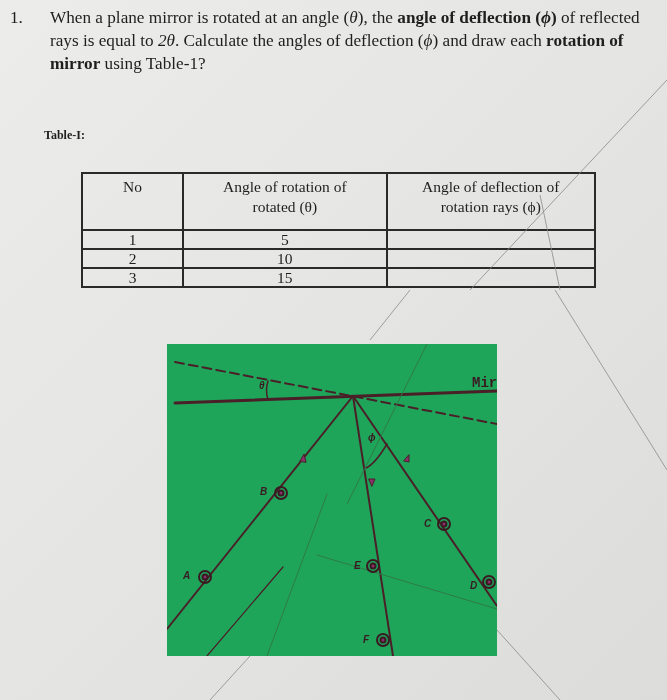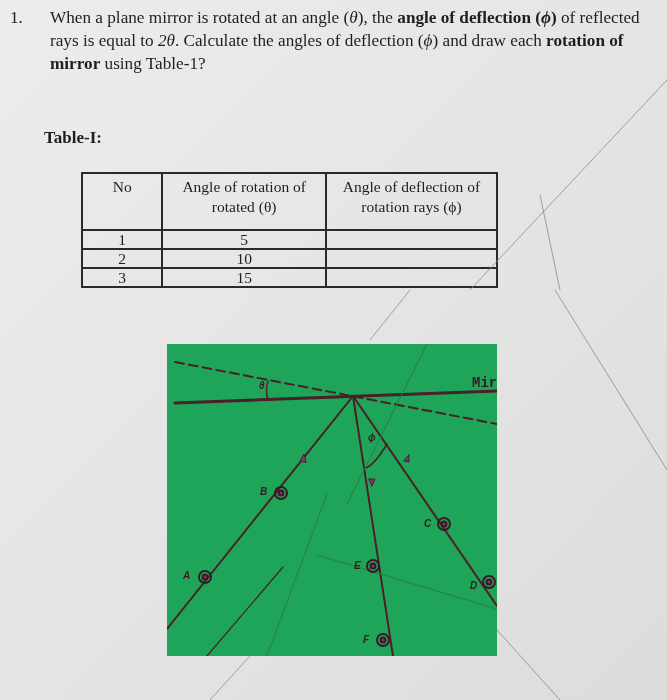--- a/index.html
+++ b/index.html
@@ -6,23 +6,23 @@
   body {
     width: 667px; height: 700px; overflow: hidden; position: relative;
     background: linear-gradient(135deg, #ececea 0%, #e4e4e2 55%, #dcdcda 100%);
     font-family: "Liberation Serif", serif; color: #1e1e1e;
   }
   .question { position: absolute; left: 10px; top: 6px; width: 650px; font-size: 17.2px; line-height: 23px; }
   .q-num { position: absolute; left: 0; top: 0; }
   .q-text { position: absolute; left: 40px; top: 0; width: 620px; }
   b { font-weight: bold; }
   i { font-style: italic; }
-  .table-label { position: absolute; left: 44px; top: 128px; font-size: 17px; font-weight: bold; text-align: right; }
+  .table-label { position: absolute; left: 44px; top: 128px; font-size: 12px; font-weight: bold; text-align: right; }
   table.data {
-    position: absolute; left: 81px; top: 172px; width: 417px;
+    position: absolute; left: 81px; top: 172px; width: 515px;
     border-collapse: collapse; font-size: 15.5px; background: transparent;
   }
   table.data td, table.data th { border: 2px solid #2a2a2a; text-align: center; font-weight: normal; padding: 0; }
   table.data th { height: 52px; vertical-align: top; padding-top: 3px; line-height: 20px; }
   table.data td { height: 17px; line-height: 17px; }
   .c1 { width: 100px; } .c2 { width: 203px; margin-left: 44px; } .c3 { width: 208px; font-family: Liberation Serif, serif; }
   .figure { position: absolute; left: 167px; top: 344px; width: 330px; height: 312px; background: #1ea55a; overflow: hidden; }
   .figure svg { position: absolute; left: 0; top: 0; }
   .lbl { position: absolute; font-family: "Liberation Sans", sans-serif; font-style: italic; font-weight: bold; color: #3a1a22; font-size: 10px; }
   .mirror-lbl { position: absolute; font-family: Liberation Mono, monospace; font-weight: bold; color: #3a1a22; font-size: 14px; padding-left: 46px; }

